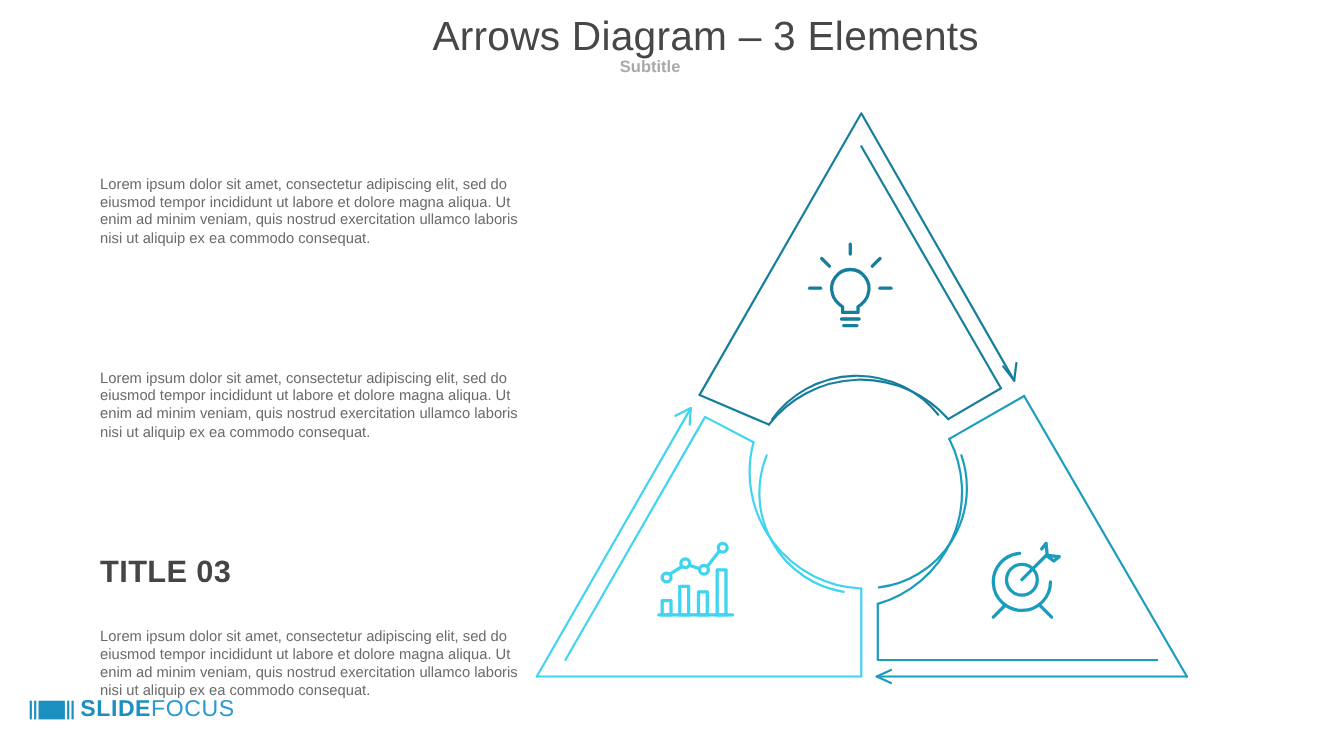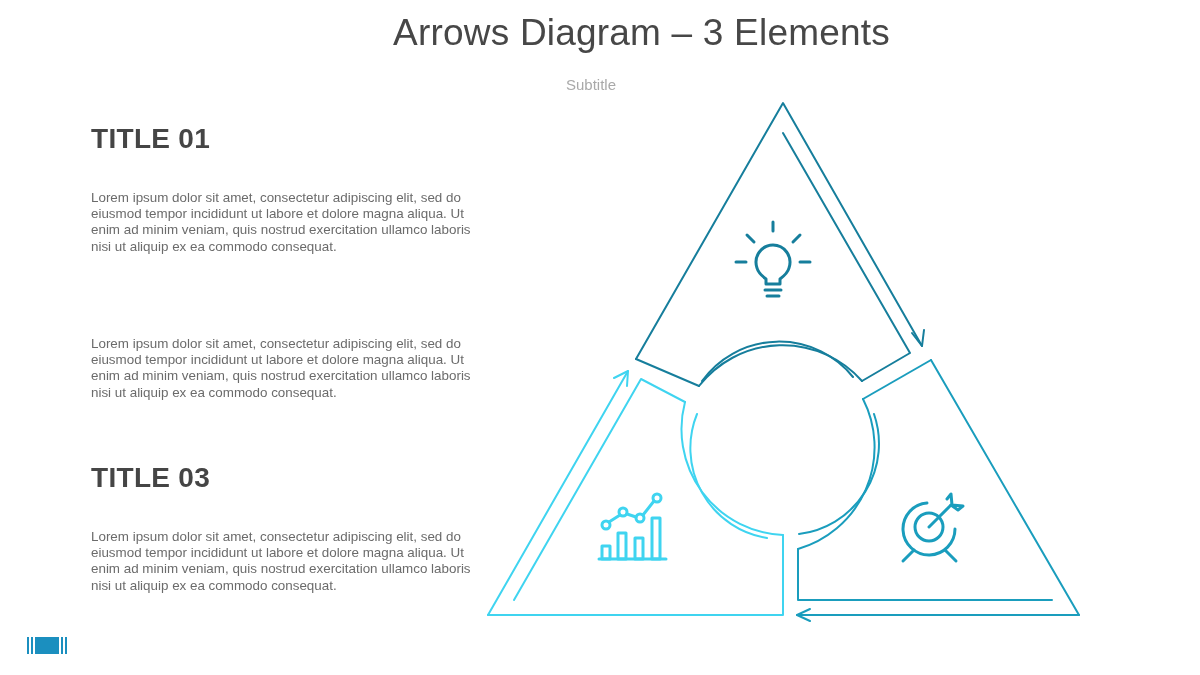--- a/index.html
+++ b/index.html
@@ -1,46 +1,45 @@
 <!DOCTYPE html>
 <html><head>
 <meta charset="utf-8">
 <style>
   html, body { margin: 0; padding: 0; background: #ffffff; }
   body { width: 1200px; height: 675px; position: relative; overflow: hidden;
          font-family: "Liberation Sans", "DejaVu Sans", sans-serif; }
   .page-title { position: absolute; left: 0; width: 1283px; top: 12px; text-align: center;
          font-size: 37px; color: #474747; letter-spacing: 0.2px; font-weight: normal; margin: 0; }
-  .page-subtitle { position: absolute; left: 0; width: 1182px; top: 76px; text-align: center;
-         font-size: 15px; color: #a9a9a9; }
+  .page-subtitle { position: absolute; left: 0; width: 1182px; top: 52px; text-align: center;
+         font-size: 15px; color: #a9a9a9; font-weight: bold; }
   .block { position: absolute; left: 91px; width: 390px; }
   .block-title { font-size: 28px; color: #454545; margin: 0; line-height: 30px; letter-spacing: 0.3px; }
   .block-body { margin-top: 36px; font-size: 13.4px; line-height: 16.2px; color: #6b6b6b; }
   .logo { position: absolute; left: 27px; top: 633px; height: 24px; display: flex; align-items: center; }
   .logo-bars { display: flex; align-items: center; gap: 2px; margin-right: 6px; }
   .logo-bars span { display: inline-block; height: 17px; background: #1b8fbf; }
   .logo-text { font-size: 21px; letter-spacing: 0.5px; color: #1b8fbf; }
   .logo-text b { font-weight: bold; }
   .logo-text .light { font-weight: normal; color: #2a9bd0; }
   svg.diagram { position: absolute; left: 0; top: 0; }
 </style>
 </head>
 <body>
 
 <h1 class="page-title">Arrows Diagram – 3 Elements</h1>
 <div class="page-subtitle">Subtitle</div>
 
 <div class="block" style="top:124px;">
-  <h2 class="block-title">TITLE 01</h2>
   <div class="block-body">Lorem ipsum dolor sit amet, consectetur adipiscing elit, sed do eiusmod tempor incididunt ut labore et dolore magna aliqua. Ut enim ad minim veniam, quis nostrud exercitation ullamco laboris nisi ut aliquip ex ea commodo consequat.</div>
 </div>
 <div class="block" style="top:300px;">
   <div class="block-body">Lorem ipsum dolor sit amet, consectetur adipiscing elit, sed do eiusmod tempor incididunt ut labore et dolore magna aliqua. Ut enim ad minim veniam, quis nostrud exercitation ullamco laboris nisi ut aliquip ex ea commodo consequat.</div>
 </div>
-<div class="block" style="top:463px;">
+<div class="block" style="top:505px;">
   <h2 class="block-title">TITLE 03</h2>
   <div class="block-body">Lorem ipsum dolor sit amet, consectetur adipiscing elit, sed do eiusmod tempor incididunt ut labore et dolore magna aliqua. Ut enim ad minim veniam, quis nostrud exercitation ullamco laboris nisi ut aliquip ex ea commodo consequat.</div>
 </div>
 
 <svg class="diagram" width="1200" height="675" viewBox="0 0 1200 675" fill="none" stroke-linecap="round" stroke-linejoin="round">
 
   <g stroke="#167e9c" stroke-width="2">
 
     <path d="M636 359 L783 103 L922 346"></path>
     <path d="M912 333 L922 346 L924 330"></path>
@@ -115,13 +114,16 @@
 </svg>
 
 <div class="logo">
   <div class="logo-bars">
     <span style="width:2px"></span>
       <span style="width:2px"></span>
     <span style="width:24px"></span>
     <span style="width:2px"></span>
       <span style="width:2px"></span>
   </div>
+  <div class="logo-text">
+    <b>SLIDE</b><span class="light">FOCUS</span>
+  </div>
 </div>
 
 </body></html>

